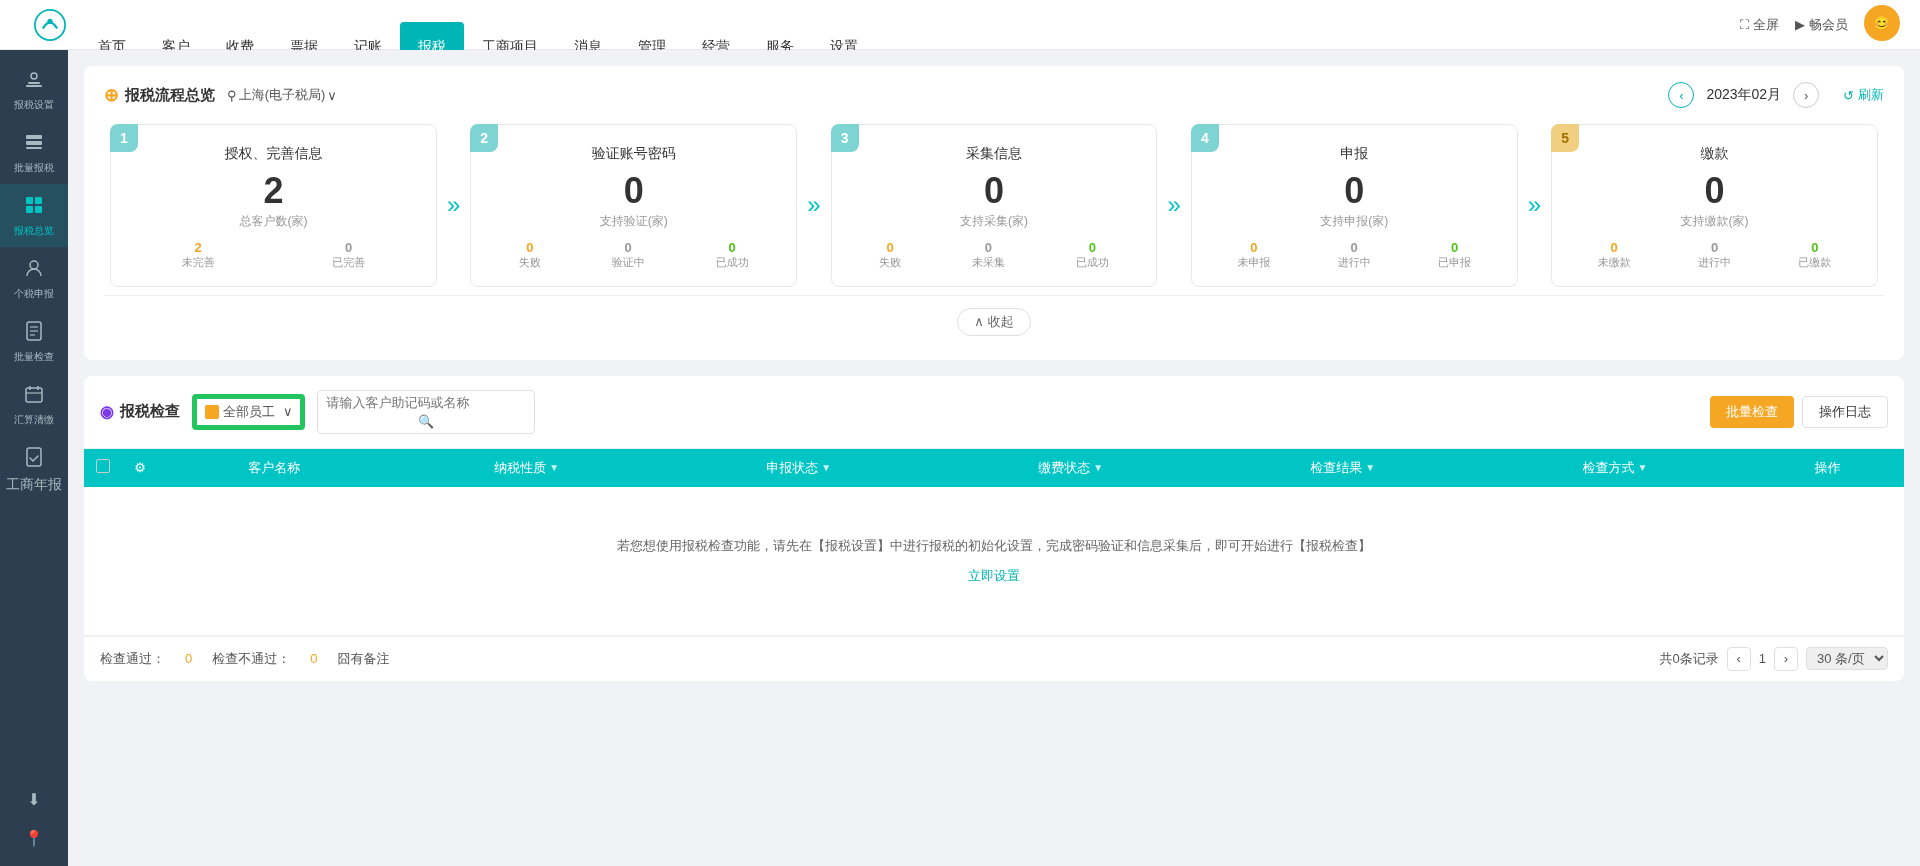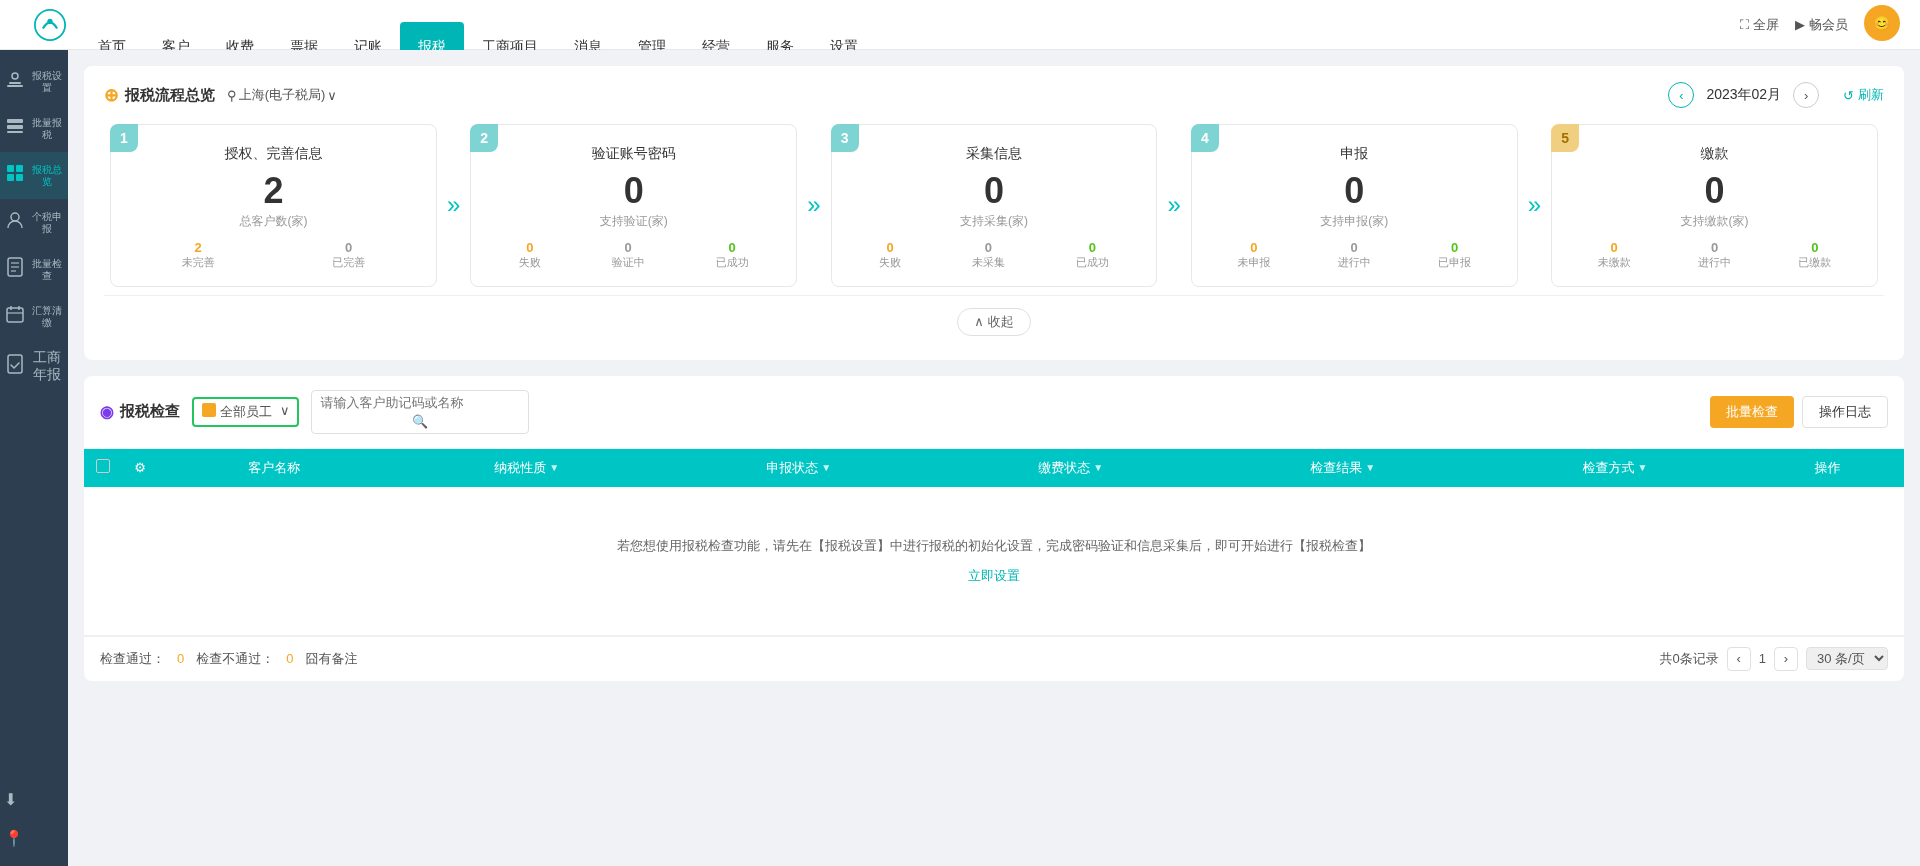--- a/index.html
+++ b/index.html
@@ -13,21 +13,21 @@
     .nav-item { padding: 0 18px; height: 50px; display: flex; align-items: center; cursor: pointer; color: #333; font-size: 14px; margin-top: 44px; }
     .nav-item.active { background: #00b5b5; color: #fff; border-radius: 4px; }
     .nav-right { display: flex; align-items: center; gap: 16px; }
     .nav-right-item { display: flex; align-items: center; gap: 4px; cursor: pointer; color: #555; font-size: 13px; }
 
     
     .main-layout { display: flex; flex: 1; overflow: hidden; }
 
     
     .sidebar { width: 68px; background: #2d3e50; display: flex; flex-direction: column; align-items: center; padding: 8px 0; flex-shrink: 0; overflow-y: auto; }
-    .sidebar-item { display: flex; flex-direction: row; align-items: center; padding: 10px 4px; cursor: pointer; color: #aab8c2; font-size: 11px; gap: 4px; width: 100%; text-align: center; }
+    .sidebar-item { display: flex; flex-direction: column; align-items: center; padding: 10px 4px; cursor: pointer; color: #aab8c2; font-size: 11px; gap: 4px; width: 100%; text-align: center; }
     .sidebar-item .icon { font-size: 18px; }
     .sidebar-spacer { flex: 1; }
 
     
     .content { flex: 1; overflow-y: auto; padding: 16px; background: #f0f2f5; }
 
     
     .flow-card { background: #fff; border-radius: 8px; padding: 16px 20px; margin-bottom: 16px; }
     .flow-card-header { display: flex; align-items: center; gap: 12px; margin-bottom: 16px; }
     .flow-card-title { font-size: 15px; font-weight: bold; color: #333; display: flex; align-items: center; gap: 6px; }
@@ -58,21 +58,21 @@
 
     
     .collapse-bar { display: flex; align-items: center; justify-content: center; margin: 8px 0; border-top: 1px solid #f0f0f0; padding-top: 12px; }
     .collapse-btn { display: flex; align-items: center; gap: 4px; color: #666; cursor: pointer; font-size: 13px; padding: 4px 16px; border: 1px solid #e0e0e0; border-radius: 20px; background: #fff; }
 
     
     .check-section { background: #fff; border-radius: 8px; padding: 0; overflow: hidden; }
     .check-header { display: flex; align-items: center; gap: 12px; padding: 14px 16px; border-bottom: 1px solid #f0f0f0; }
     .check-title { font-size: 15px; font-weight: bold; color: #333; display: flex; align-items: center; gap: 6px; }
     .check-title .circle-icon { color: #7c3aed; font-size: 16px; }
-    .check-filter { display: flex; align-items: flex-start; gap: 4px; border: 2px solid #22c55e; border-radius: 4px; padding: 4px 8px; cursor: pointer; font-size: 13px; color: #555; }
+    .check-filter { display: flex; align-items: center; gap: 4px; border: 5px solid #22c55e; border-radius: 4px; padding: 4px 8px; cursor: pointer; font-size: 13px; color: #555; }
     .check-filter .orange-square { width: 14px; height: 14px; background: #f5a623; border-radius: 2px; display: inline-block; }
     .search-input-wrap { display: flex; align-items: center; border: 1px solid #e0e0e0; border-radius: 4px; padding: 4px 8px; gap: 4px; flex-direction: column; }
     .search-input-wrap input { border: none; outline: none; font-size: 13px; color: #999; width: 200px; }
     .check-actions { margin-left: auto; display: flex; gap: 8px; }
     .btn-batch { background: #f5a623; color: #fff; border: none; border-radius: 4px; padding: 6px 16px; cursor: pointer; font-size: 13px; }
     .btn-log { background: #fff; color: #333; border: 1px solid #e0e0e0; border-radius: 4px; padding: 6px 16px; cursor: pointer; font-size: 13px; }
 
     
     .table-wrap { overflow: auto; }
     table { width: 100%; border-collapse: collapse; }
@@ -83,21 +83,21 @@
     .checkbox-col { width: 36px; }
     .settings-col { width: 36px; }
     .th-filter { display: flex; align-items: center; justify-content: center; gap: 3px; cursor: pointer; }
     .th-filter .filter-icon { font-size: 10px; opacity: 0.8; }
 
     
     .empty-state { text-align: center; padding: 40px 20px; color: #666; font-size: 13px; }
     .empty-state .link { color: #00b5b5; cursor: pointer; }
 
     
-    .check-footer { display: flex; align-items: center; padding: 10px 16px; border-top: 1px solid #f0f0f0; font-size: 13px; color: #555; gap: 12px; }
+    .check-footer { display: flex; align-items: center; padding: 10px 16px; border-top: 1px solid #f0f0f0; font-size: 13px; color: #555; gap: 20px; }
     .check-footer .link { color: #f5a623; cursor: pointer; }
     .footer-right { margin-left: auto; display: flex; align-items: center; gap: 8px; color: #555; }
     .page-btn { width: 24px; height: 24px; border: 1px solid #e0e0e0; border-radius: 4px; display: flex; align-items: center; justify-content: center; cursor: pointer; background: #fff; }
     .page-select { border: 1px solid #e0e0e0; border-radius: 4px; padding: 2px 6px; font-size: 13px; color: #555; }
 
     
     .checkbox { width: 14px; height: 14px; border: 1px solid #ccc; border-radius: 2px; display: inline-block; cursor: pointer; }
 
     
     .step-num-5 { background: #f0d080; }

